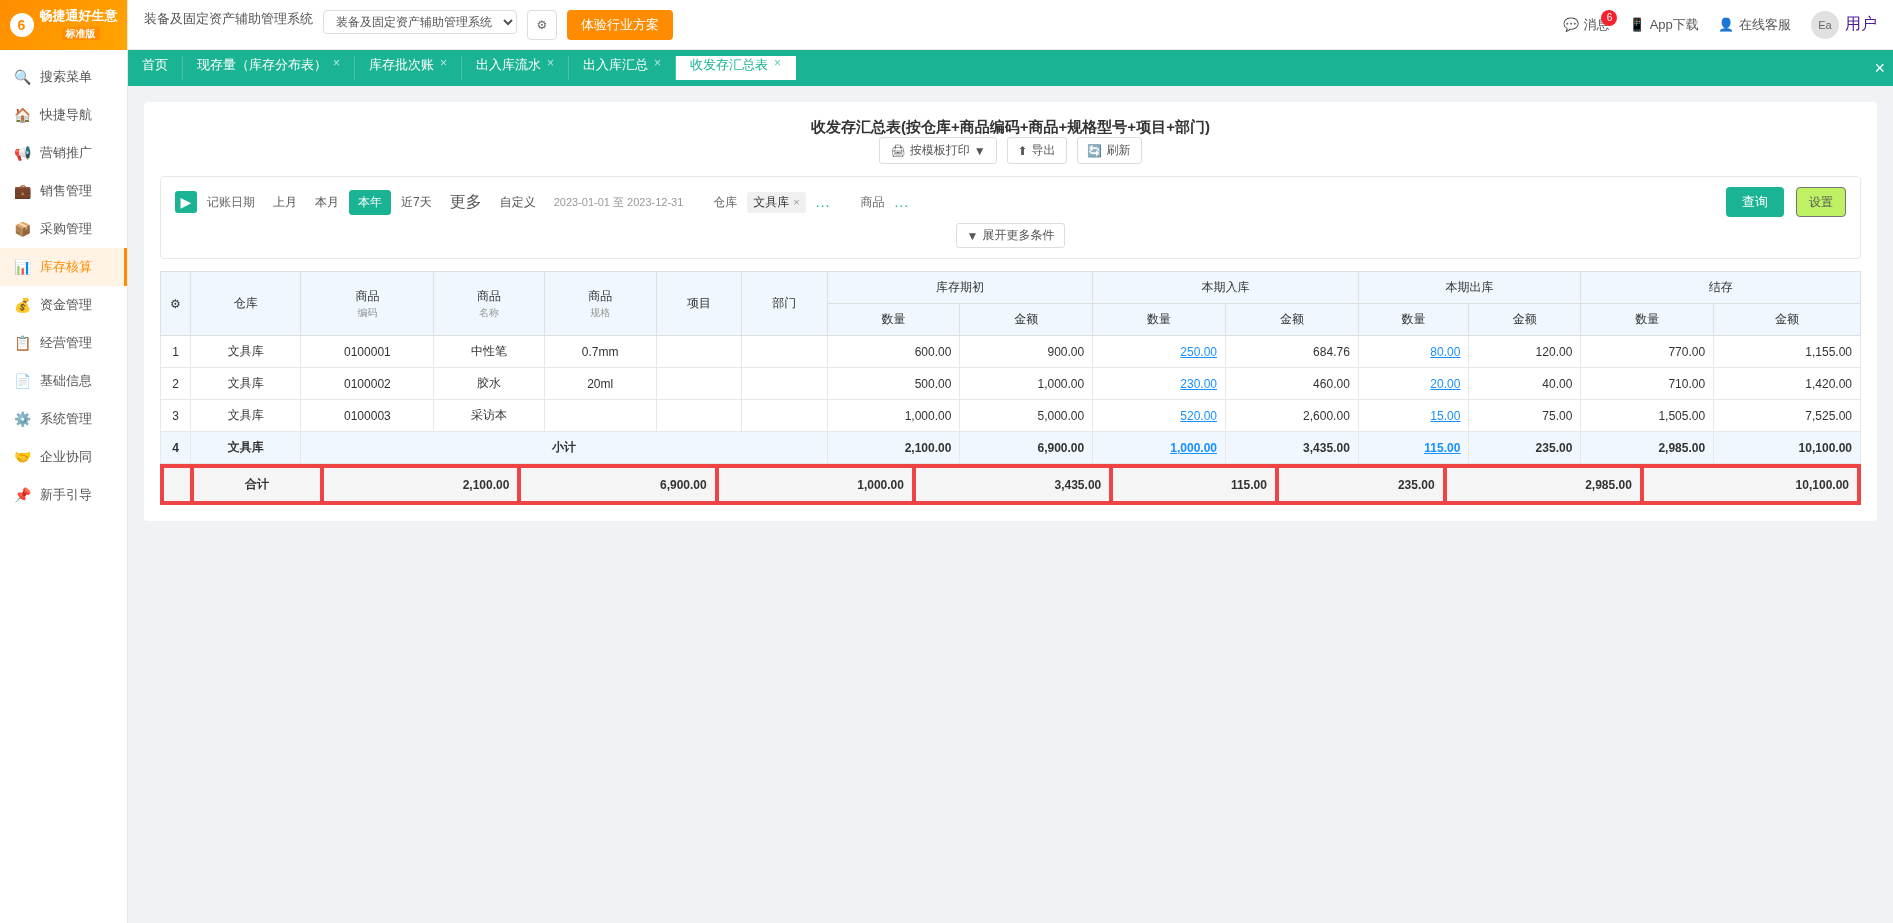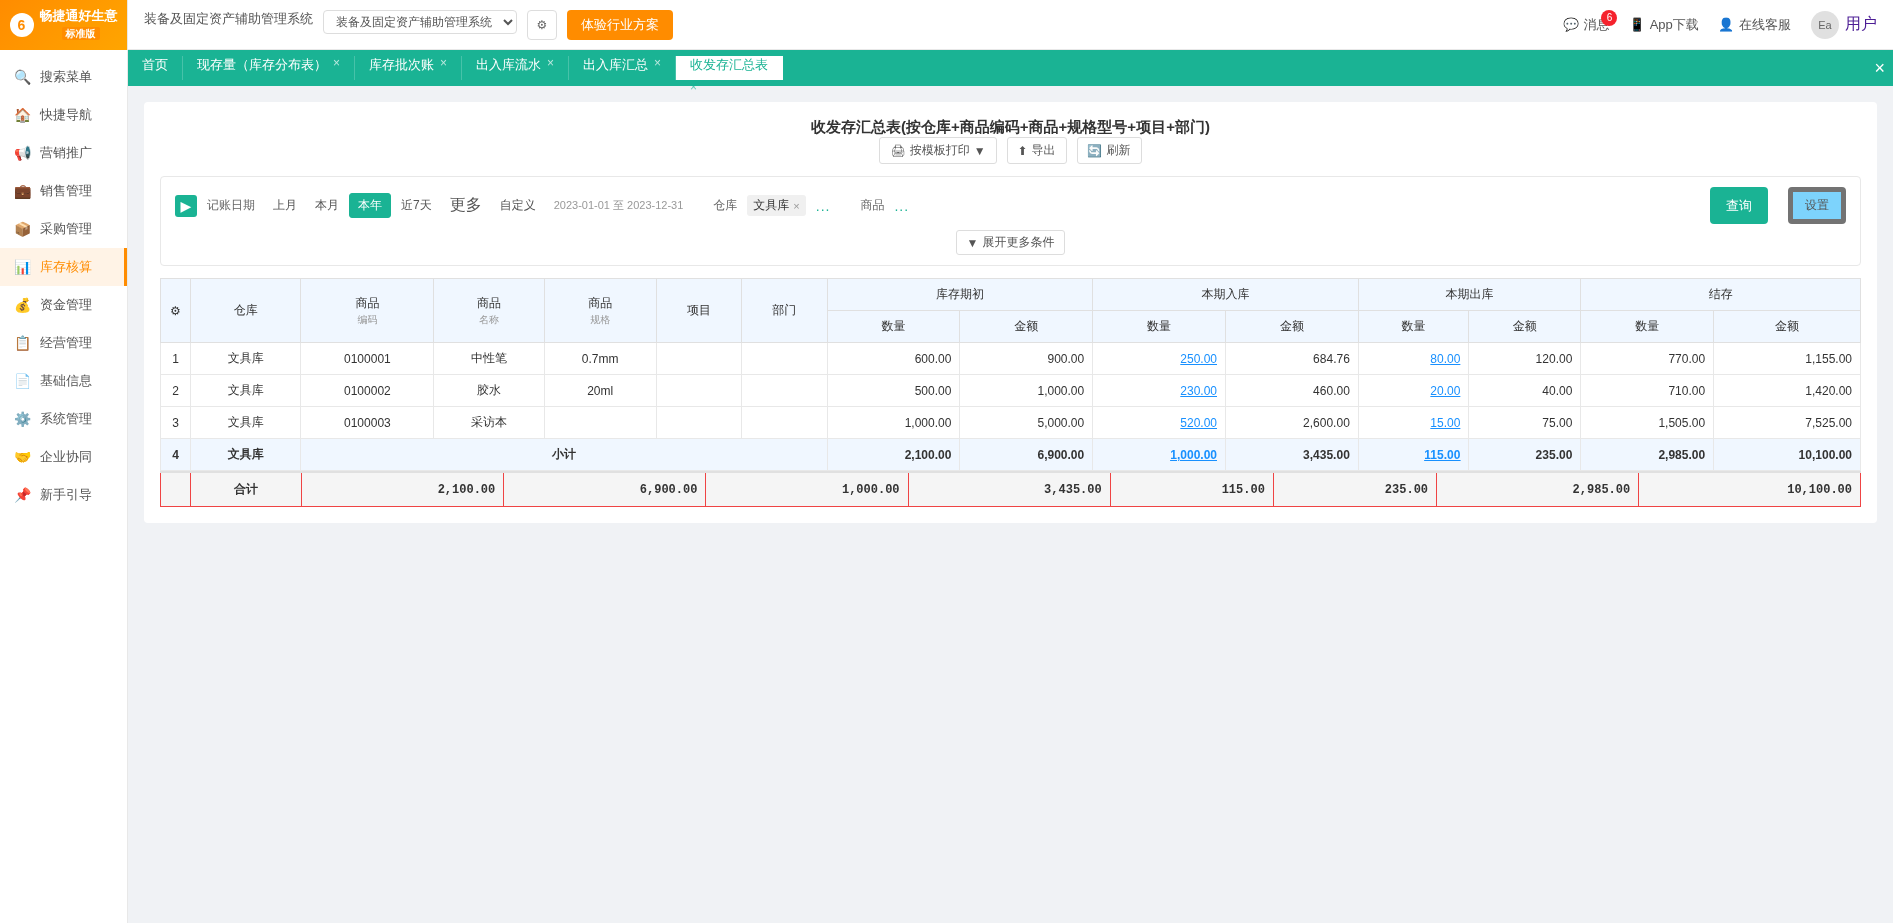--- a/index.html
+++ b/index.html
@@ -12,42 +12,42 @@
     .sidebar-tag { background: #ff8c00; color: #fff; font-size: 10px; padding: 1px 4px; border-radius: 2px; margin-left: 4px; }
     .sidebar-menu { padding: 8px 0; }
     .sidebar-item { display: flex; align-items: center; padding: 10px 14px; cursor: pointer; color: #555; font-size: 13px; gap: 8px; }
     .sidebar-item.active { background: #fff3e6; color: #ff8c00; border-right: 3px solid #ff8c00; }
     .sidebar-item .s-icon { width: 18px; height: 18px; display: flex; align-items: center; justify-content: center; font-size: 14px; }
 
     
     .tabs-bar { margin-left: 128px; background: #1ab394; height: 36px; display: flex; align-items: center; padding: 0 0; position: fixed; top: 50px; left: 0; right: 0; z-index: 98; }
     .tab { display: flex; align-items: flex-start; height: 24px; padding: 0 14px; font-size: 13px; color: #fff; cursor: pointer; gap: 6px; white-space: nowrap; border-right: 1px solid rgba(255,255,255,0.2); }
     .tab:first-child { border-left: none; }
-    .tab.active { background: #fff; color: #1ab394; flex-direction: column; }
+    .tab.active { background: #fff; color: #1ab394; }
     .tab .close-x { font-size: 12px; color: inherit; opacity: 0.7; }
     .tab.active .close-x { color: #1ab394; }
     .tabs-end-close { margin-left: auto; margin-right: 8px; color: #fff; cursor: pointer; font-size: 18px; }
 
     
     .main { margin-left: 128px; margin-top: 86px; padding: 16px; background: #f0f2f5; min-height: calc(923px - 86px); }
     .content-card { background: #fff; border-radius: 4px; padding: 16px; }
 
     
     .data-table { width: 100%; border-collapse: collapse; font-size: 12px; }
     .data-table th { background: #f0f7ff; border: 1px solid #e0e0e0; padding: 7px 8px; text-align: center; color: #333; font-weight: normal; white-space: nowrap; }
     .data-table td { border: 1px solid #e8e8e8; padding: 7px 8px; text-align: center; color: #333; white-space: nowrap; }
     .data-table td.link { color: #1890ff; text-decoration: underline; cursor: pointer; }
     .data-table td.num { text-align: right; }
 
     
     .subtotal-row td { font-weight: bold; background: #f0f7ff; }
 
     
     .footer-total { background: #f5f5f5; border-top: 2px solid #e0e0e0; margin-top: 4px; }
-    .footer-total td { padding: 8px 8px; font-weight: bold; text-align: right; border: 1px solid #ef4444; font-family: Liberation Mono, monospace; }
+    .footer-total td { padding: 8px 8px; font-weight: bold; text-align: right; border: 4px solid #ef4444; }
     .footer-total td.label { text-align: center; }
 
     
     .col-group { background: #e8f4f8; }
 
     .filter-container { border: 1px solid #e8e8e8; border-radius: 4px; padding: 10px 14px; margin-bottom: 12px; }
     .filter-line1 { display: flex; align-items: center; gap: 10px; margin-bottom: 6px; }
     .filter-line2 { display: flex; align-items: center; justify-content: center; }
 
     .topbar-full { position: fixed; top: 0; left: 0; right: 0; height: 50px; background: #fff; border-bottom: 1px solid #e8e8e8; z-index: 99; display: flex; align-items: center; }
@@ -215,23 +215,23 @@
         <span style="color:#666;font-size:12px;margin-left:20px;">仓库</span>
         <div style="display:flex;align-items:center;background:#f0f0f0;border-radius:3px;padding:2px 6px;gap:4px;font-size:12px;">
           <span>文具库</span>
           <span style="cursor:pointer;color:#999;font-size:11px;">×</span>
         </div>
         <span style="color:#1ab394;cursor:pointer;font-size:14px;letter-spacing:1px;">...</span>
 
         <span style="color:#666;font-size:12px;margin-left:20px;">商品</span>
         <span style="color:#1ab394;cursor:pointer;font-size:14px;letter-spacing:1px;">...</span>
 
-        <div style="margin-left:auto;display:flex;gap:20px;">
+        <div style="margin-left:auto;display:flex;gap:12px;">
           <button style="background:#1ab394;color:#fff;border:none;border-radius:4px;padding:6px 16px;cursor:pointer;font-size:13px;">查询</button>
-          <button style="background:#7dd3fc;color:#555;border:5px solid #737373;border-radius:4px;padding:5px 12px;cursor:pointer;font-size:12px;">设置</button>
+          <button style="background:#bef264;color:#555;border:1px solid #737373;border-radius:4px;padding:5px 12px;cursor:pointer;font-size:12px;">设置</button>
         </div>
       </div>
 
       <div class="filter-line2">
         <button style="border:1px solid #ddd;border-radius:3px;padding:3px 10px;cursor:pointer;background:#fff;color:#555;font-size:12px;display:flex;align-items:center;gap:4px;">
           <span>▼</span>
           <span>展开更多条件</span>
         </button>
       </div>
     </div>

